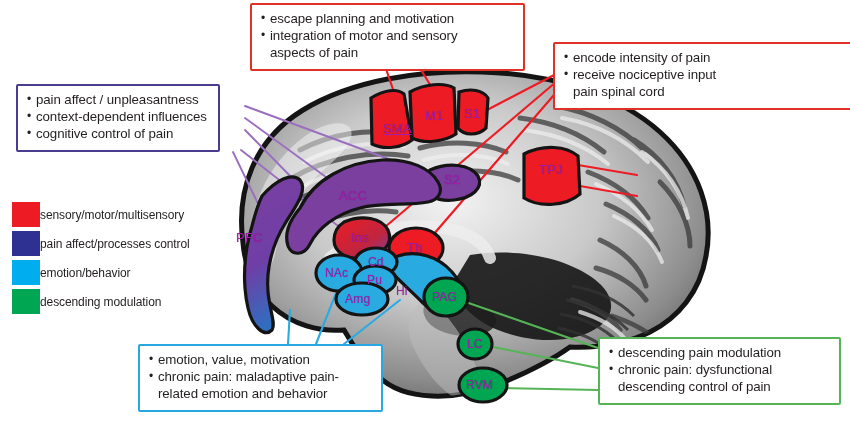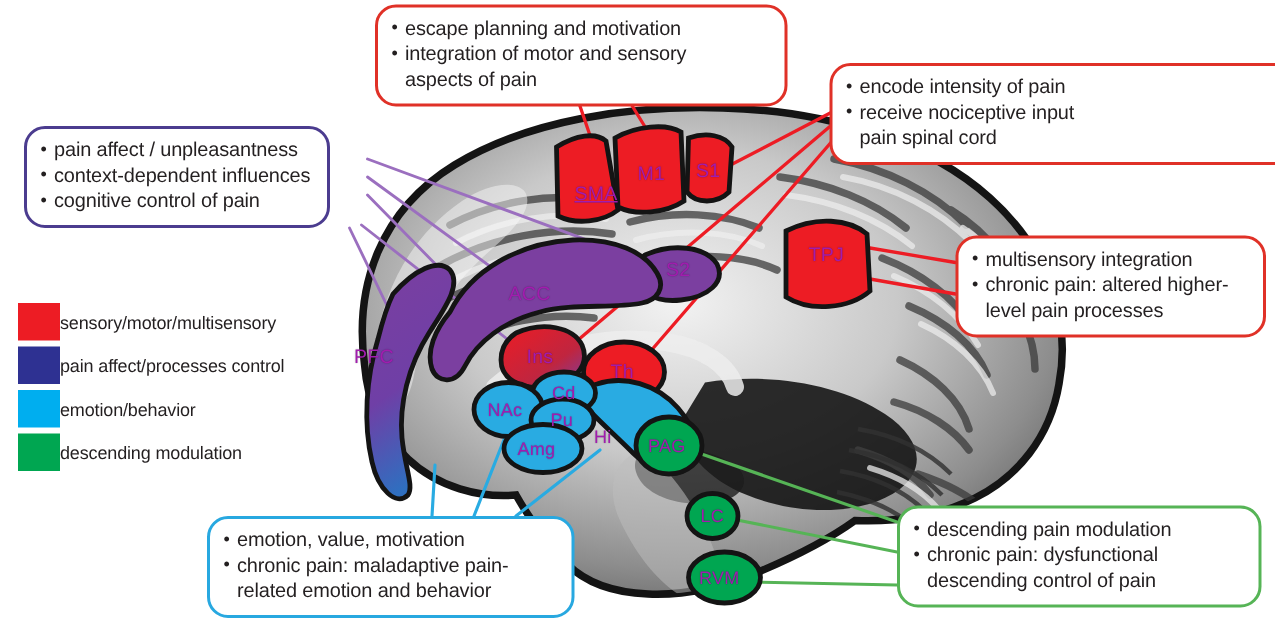--- a/index.html
+++ b/index.html
@@ -11,21 +11,21 @@
   }
   #stage{position:absolute;left:0;top:0;width:850px;height:427px;}
 
   
   #artlayer{position:absolute;left:0;top:0;width:850px;height:427px;}
 
   
   .callout{
     position:absolute;
     background:#ffffff;
-    border-radius:14px;
+    border-radius:2px;
     box-sizing:border-box;
     padding:6px 10px 7px 9px;
     font-size:13.3px;
     line-height:1.27;
     letter-spacing:-0.1px;
     z-index:6;
   }
   .callout ul{margin:0;padding:0;list-style:none;}
   .callout li{
     position:relative;
@@ -300,27 +300,20 @@
   </div>
 
   <div class="callout c-red" id="callout-encode">
     <ul>
       <li>encode intensity of pain</li>
       <li>receive nociceptive input
 pain spinal cord</li>
     </ul>
   </div>
 
-  <div class="callout c-red" id="callout-multisens">
-    <ul>
-      <li>multisensory integration</li>
-      <li>chronic pain: altered higher-
-level pain processes</li>
-    </ul>
-  </div>
 
   <div class="callout c-purple" id="callout-affect">
     <ul>
       <li>pain affect / unpleasantness</li>
       <li>context-dependent influences</li>
       <li>cognitive control of pain</li>
     </ul>
   </div>
 
   <div class="callout c-blue" id="callout-emotion">

